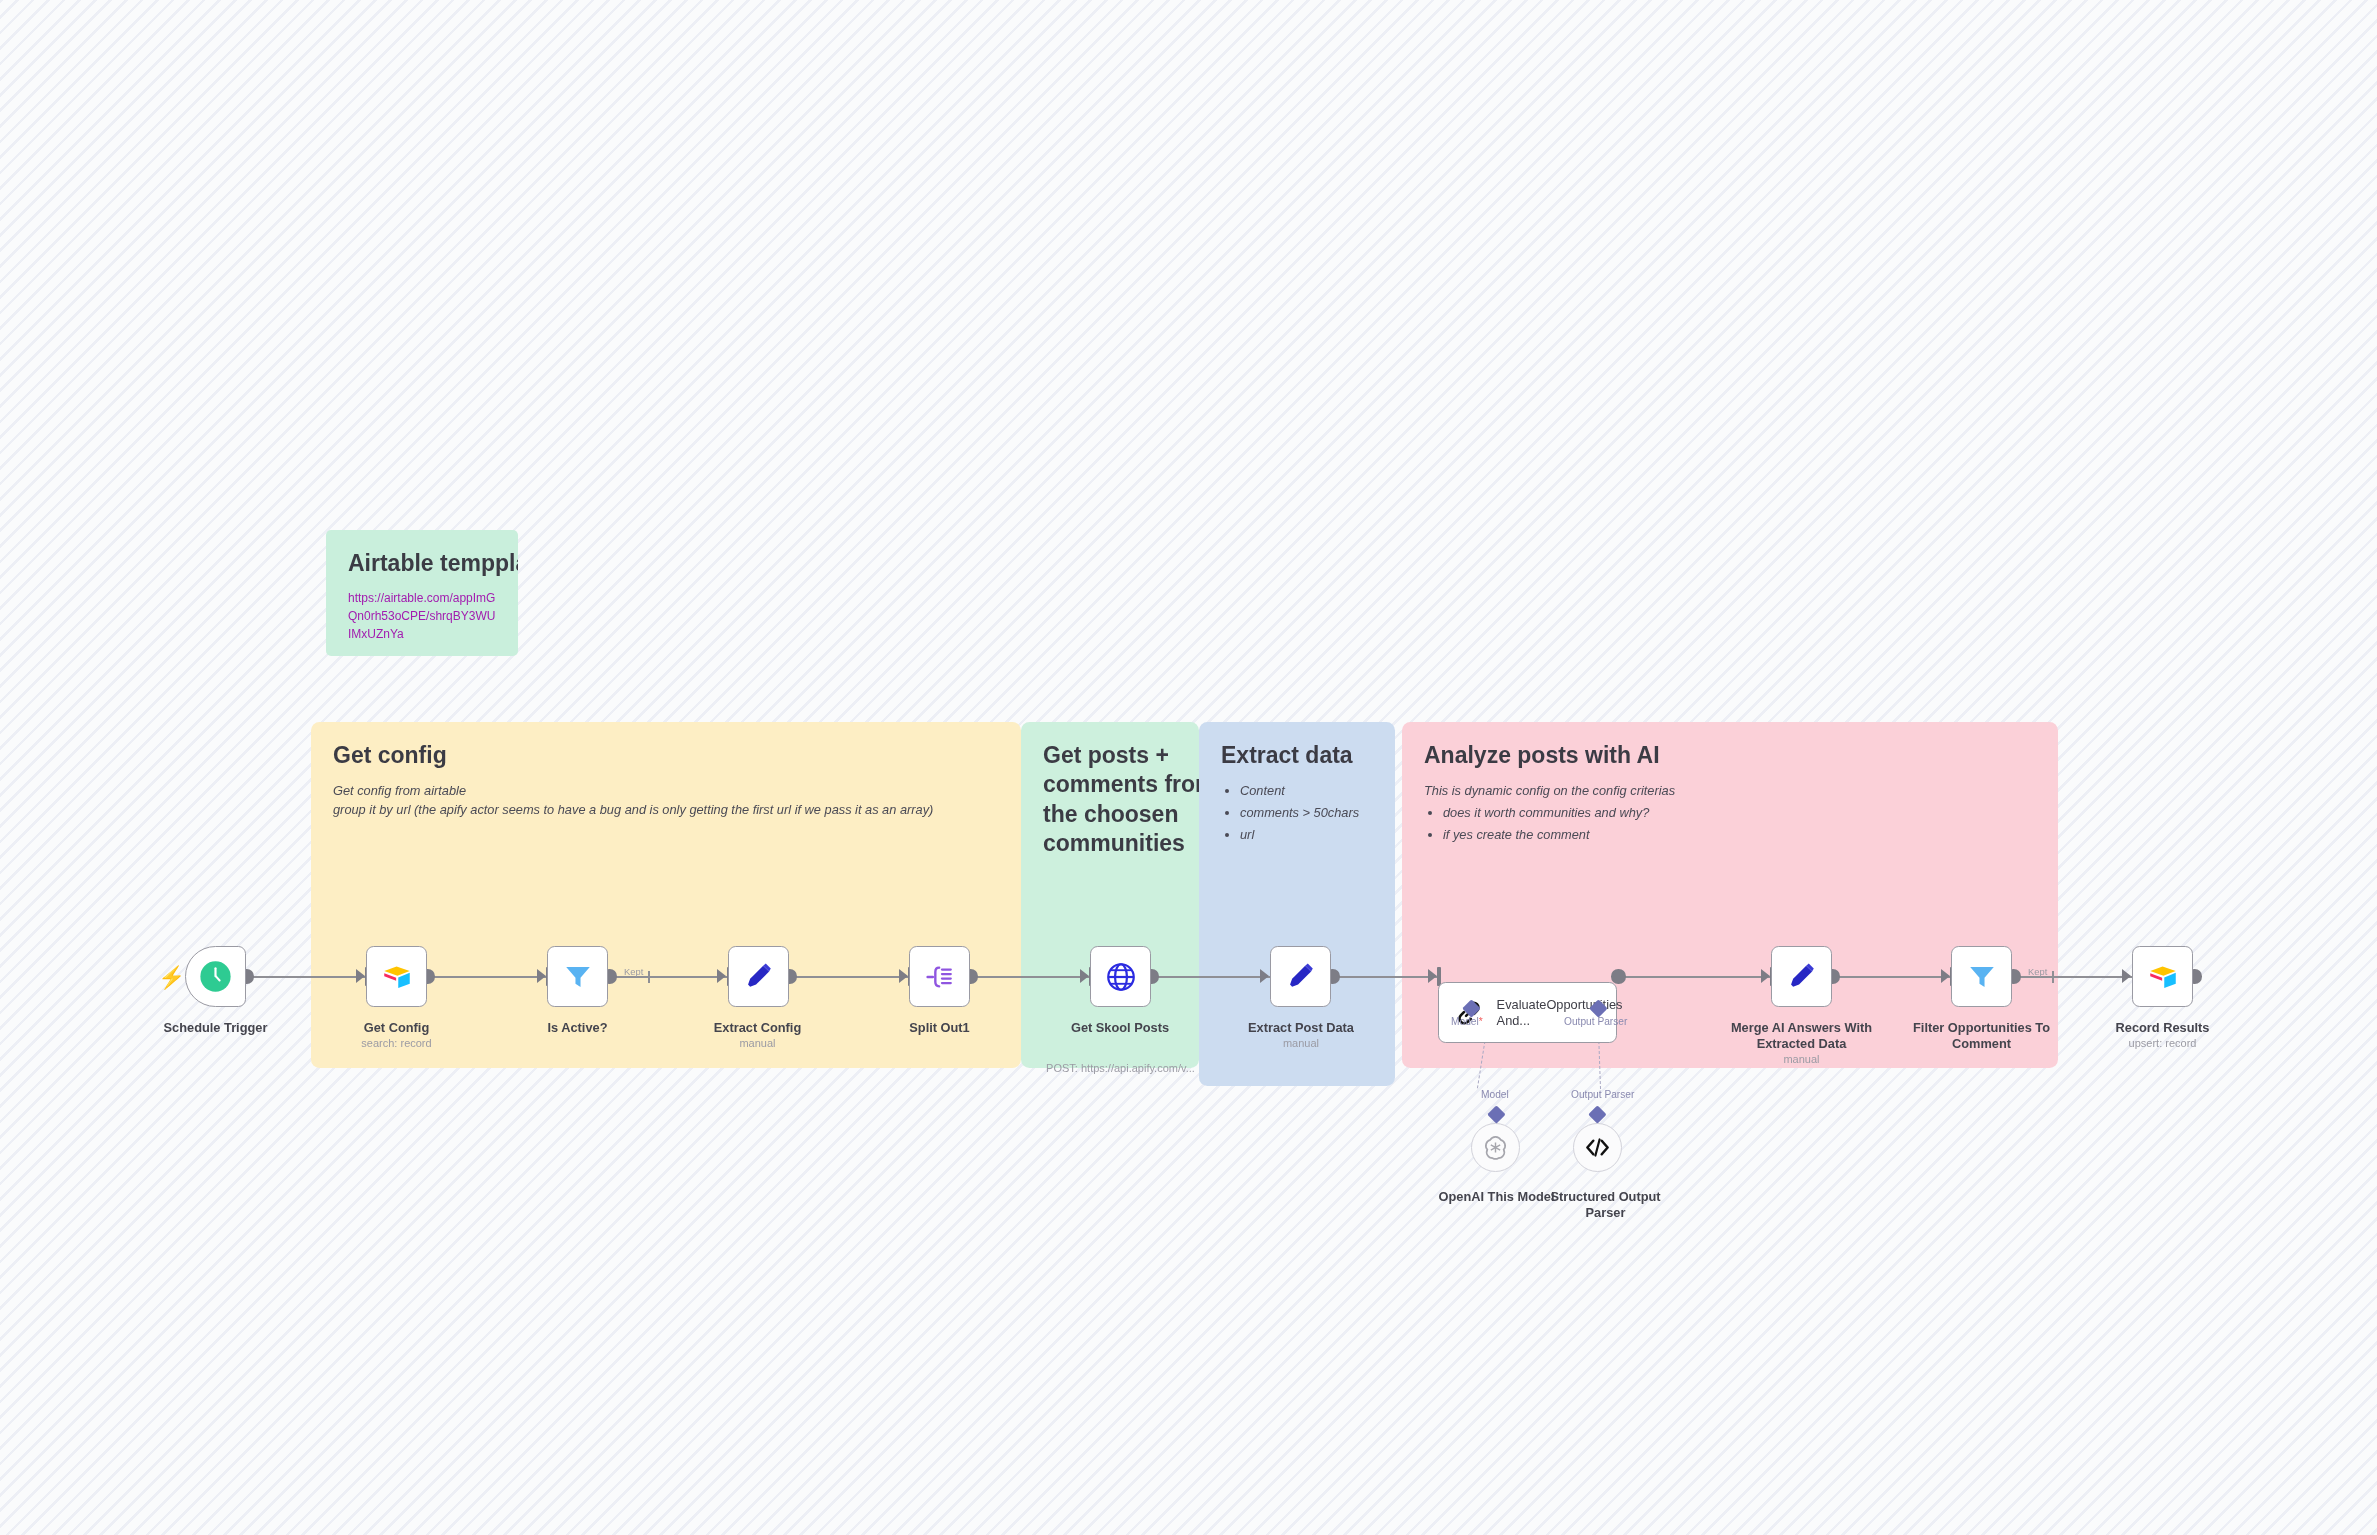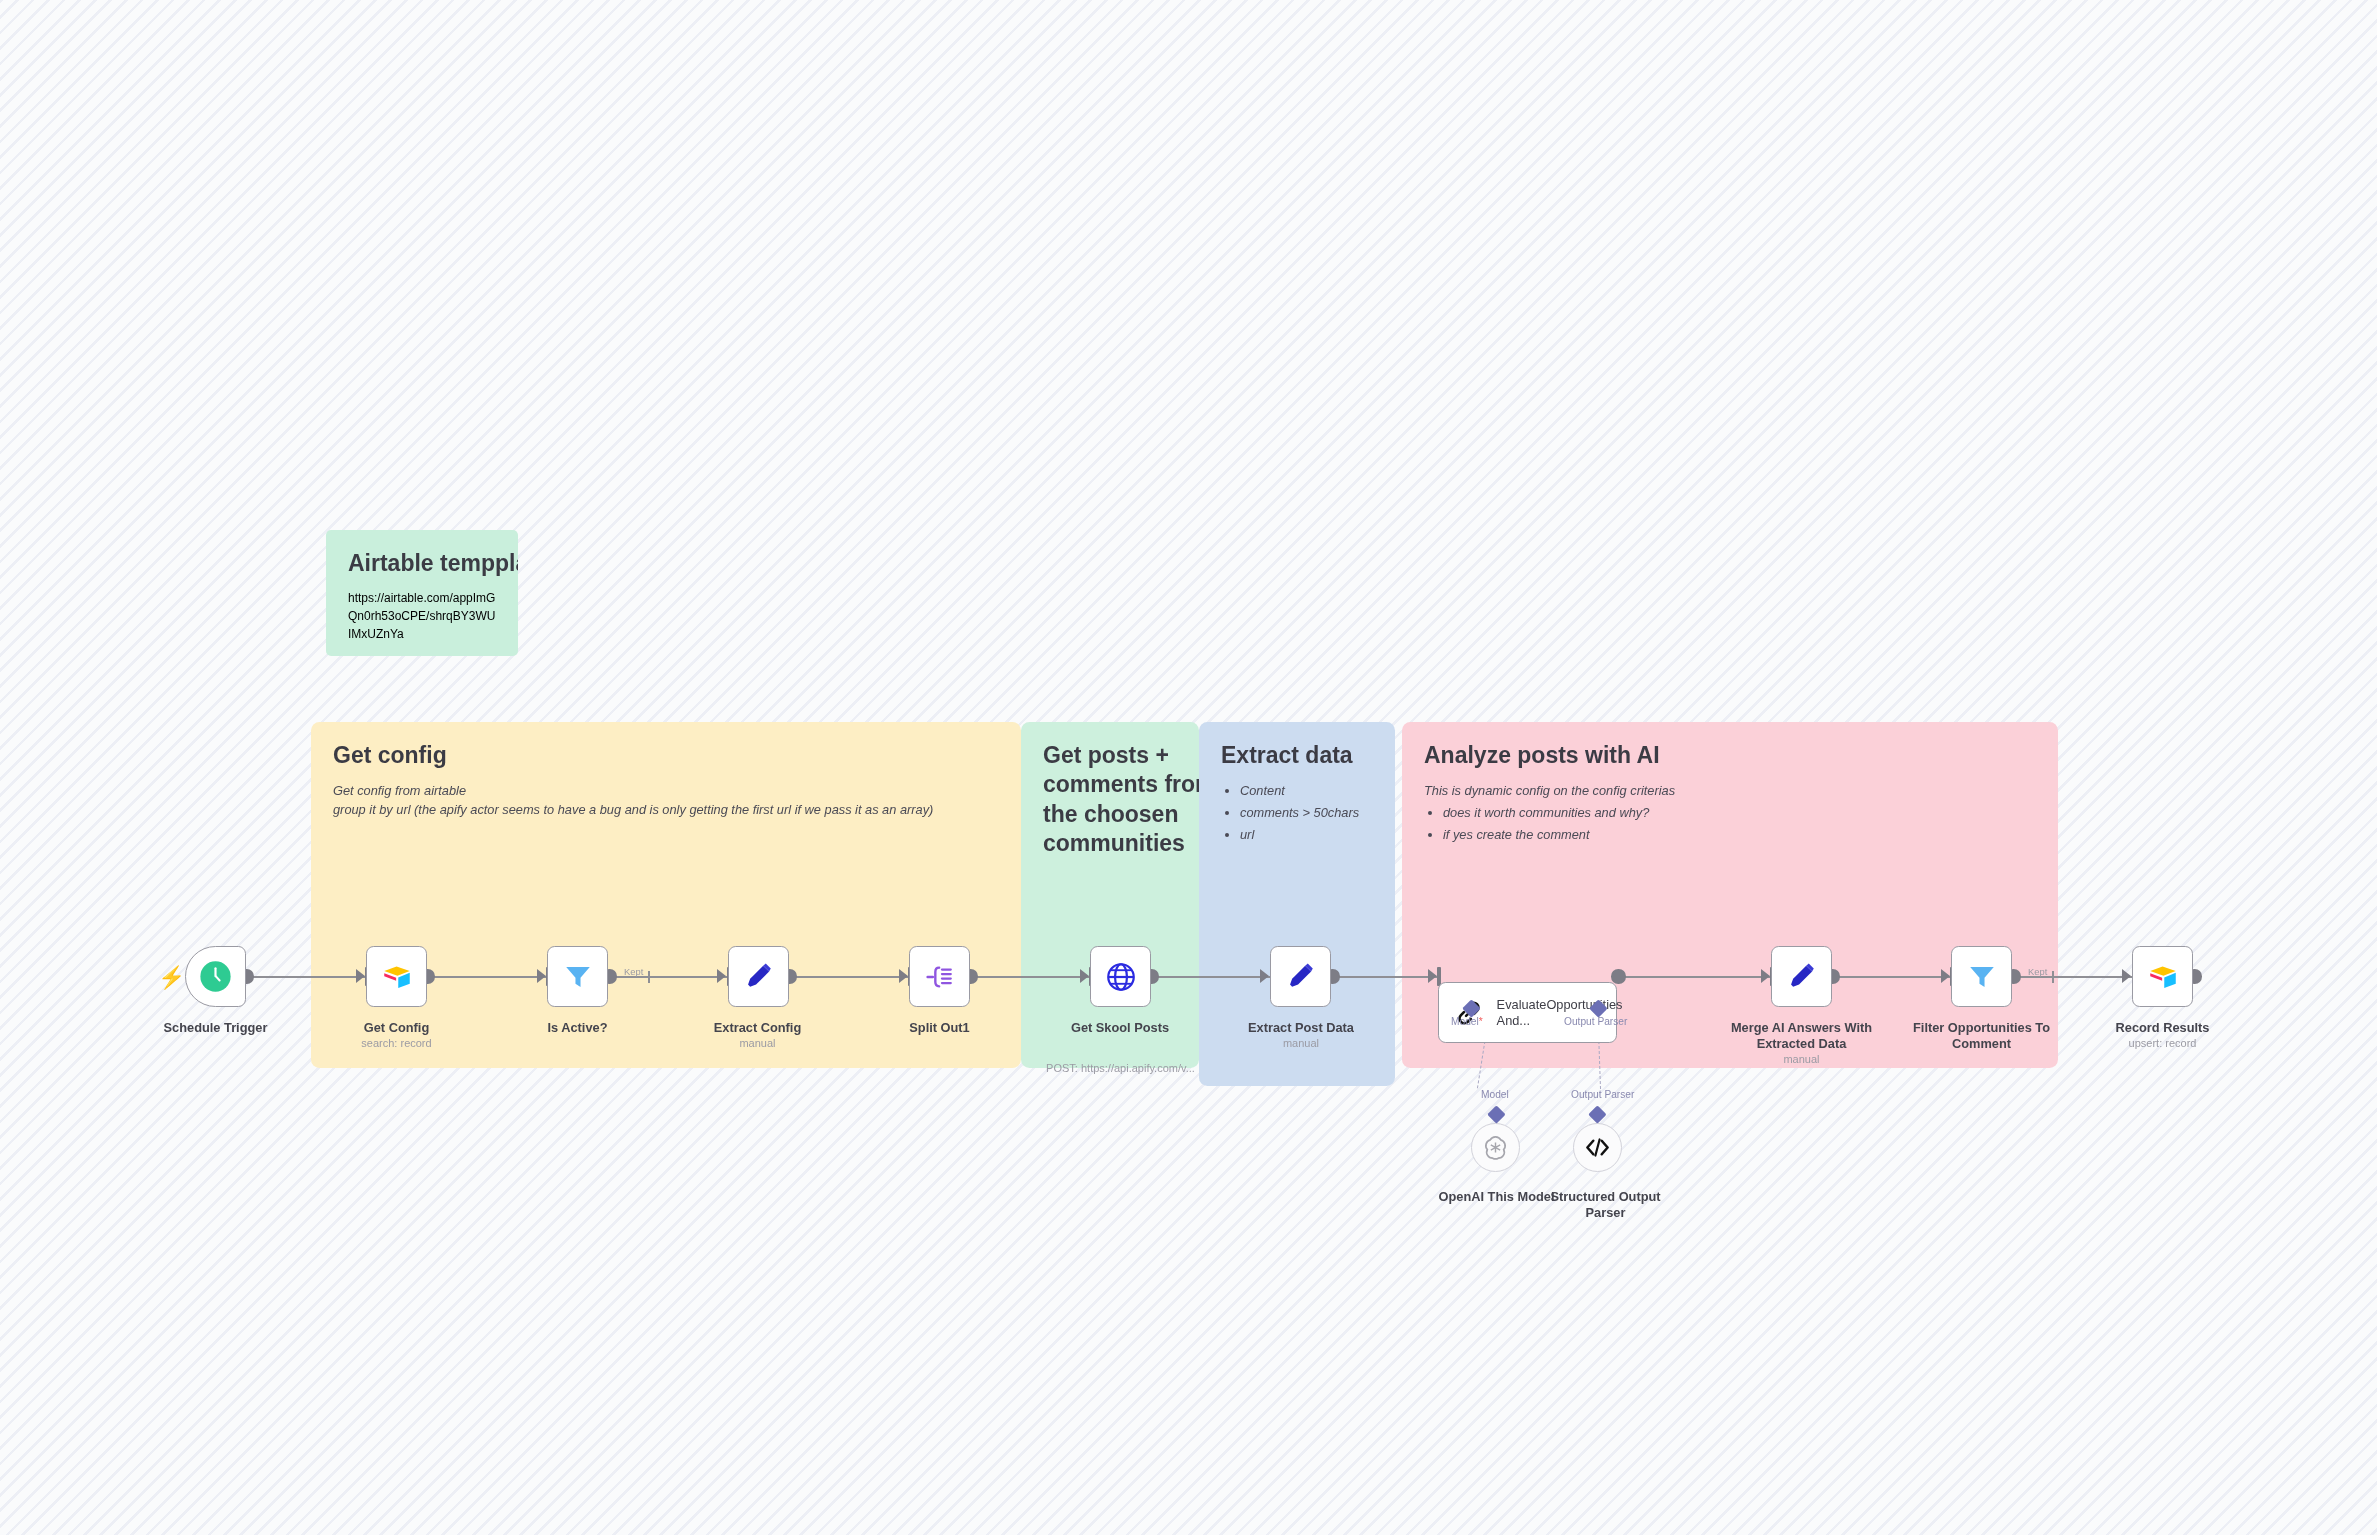--- a/index.html
+++ b/index.html
@@ -43,21 +43,21 @@
     font-size: 12.8px;
     color: #4a4a55;
     line-height: 1.52;
     font-style: italic;
   }
   .sticky-body p { margin: 0; }
   .sticky-ul { margin: 3.4px 0 0 0; padding-left: 19px; }
   .sticky-ul li { margin: 0 0 2.6px 0; }
   .sticky-link {
     font-size: 12px;
-    color: #000000;
+    color: #a21caf;
     line-height: 1.5;
     word-break: break-all;
     text-decoration: none;
   }
 
   
   .conn {
     position: absolute;
     height: 1.7px;
     background: #8f8f95;

